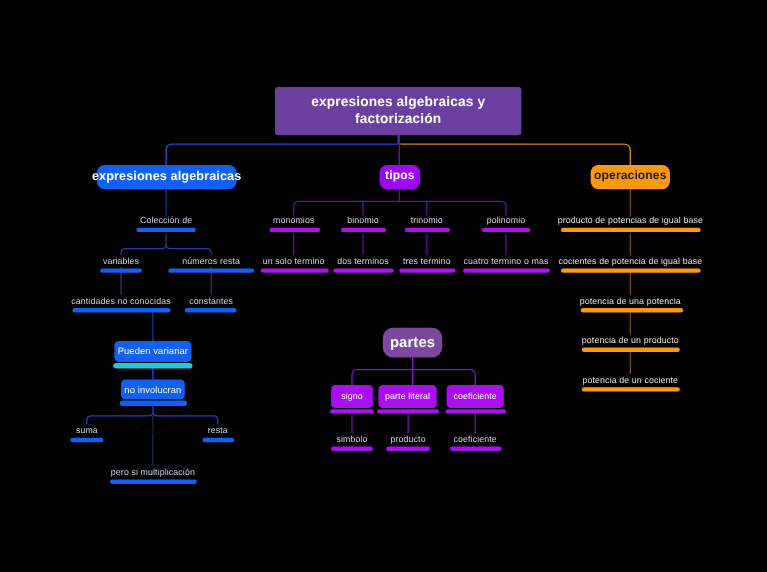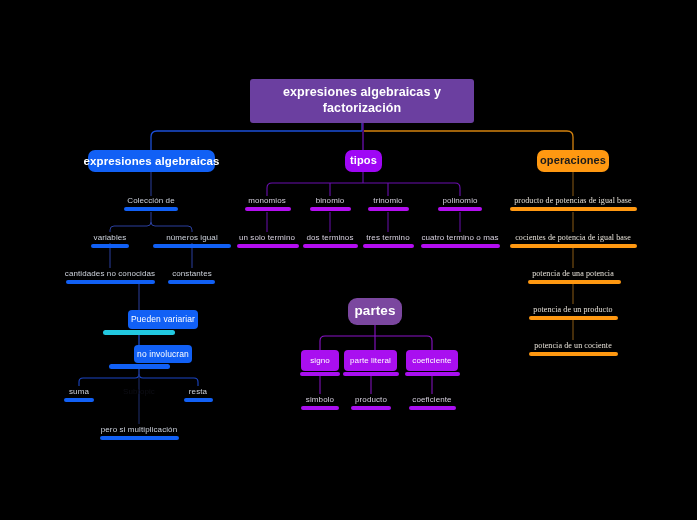--- a/index.html
+++ b/index.html
@@ -46,21 +46,21 @@
   }
   .box.partes {
     background: #7b479f;
     font-size: 13.5px;
     border-radius: 9px;
     align-items: center;
   }
   .box.blue   { background: #1160f5; font-size: 11.5px; }
   .box.violet { background: #9f06f5; font-size: 11px; }
   .box.orange { background: #ff9811; color:#1b1b1b; font-size: 11px; }
-  .box.smallblue { background:#1160f5; font-size:8.5px; font-weight:normal; border-radius:4px;margin-left:24px;}
+  .box.smallblue { background:#1160f5; font-size:8.5px; font-weight:normal; border-radius:4px;}
   .box.magenta { background:#a90ff0; font-size:8px; font-weight:normal; border-radius:4px;}
 
   
   .ul {
     position: absolute;
     height: 4px;
     border-radius: 2px;
   }
   .ul.thick { height: 5px; border-radius: 2.5px; }
 
@@ -68,21 +68,21 @@
   .leaf {
     position: absolute;
     text-align: center;
     white-space: nowrap;
     font-size: 8px;
     line-height: 11px;
     letter-spacing: .1px;
   }
   .leaf.blue   { color: #cfd4de; }
   .leaf.violet { color: #d8d2e0; }
-  .leaf.orange { color: #e8e3da; font-family: Liberation Serif, serif; }
+  .leaf.orange { color: #e8e3da; }
   .leaf.ghost  { color: #0d0d14; }
 </style>
 </head>
 <body>
 
 <div id="canvas">
 
   <svg id="links">
 
     <path d="M362,123 L362,131" stroke="#3554c9" stroke-width="1.2" fill="none"></path>
@@ -150,21 +150,21 @@
     <span>Colección de</span>
   </div>
   <div class="ul" style="left:124px; top:207px; width:54px; background:#1160f5;"></div>
 
   <div class="leaf blue" style="left:70px; top:232px; width:80px;">
     <span>variables</span>
   </div>
   <div class="ul" style="left:91px; top:244px; width:38px; background:#1160f5;"></div>
 
   <div class="leaf blue" style="left:152px; top:232px; width:80px;">
-    <span>números igual</span>
+    <span>números resta</span>
   </div>
   <div class="ul" style="left:153px; top:244px; width:78px; background:#1160f5;"></div>
 
   <div class="leaf blue" style="left:50px; top:268px; width:120px;">
     <span>cantidades no conocidas</span>
   </div>
   <div class="ul" style="left:66px; top:280px; width:89px; background:#1160f5;"></div>
 
   <div class="leaf blue" style="left:152px; top:268px; width:80px;">
     <span>constantes</span>

